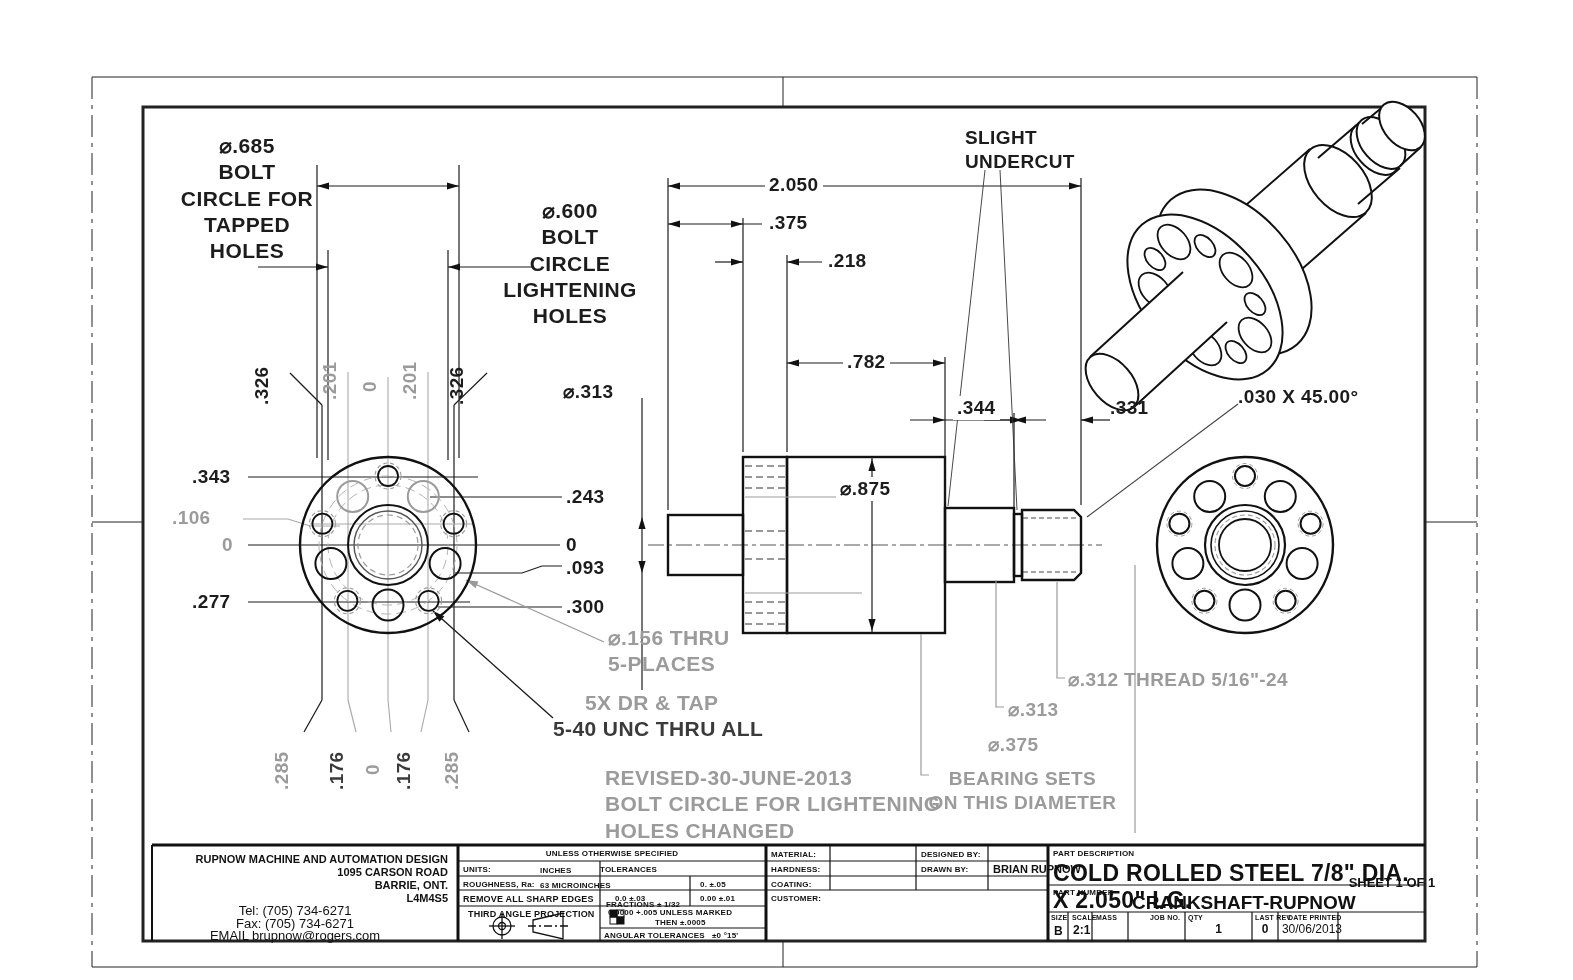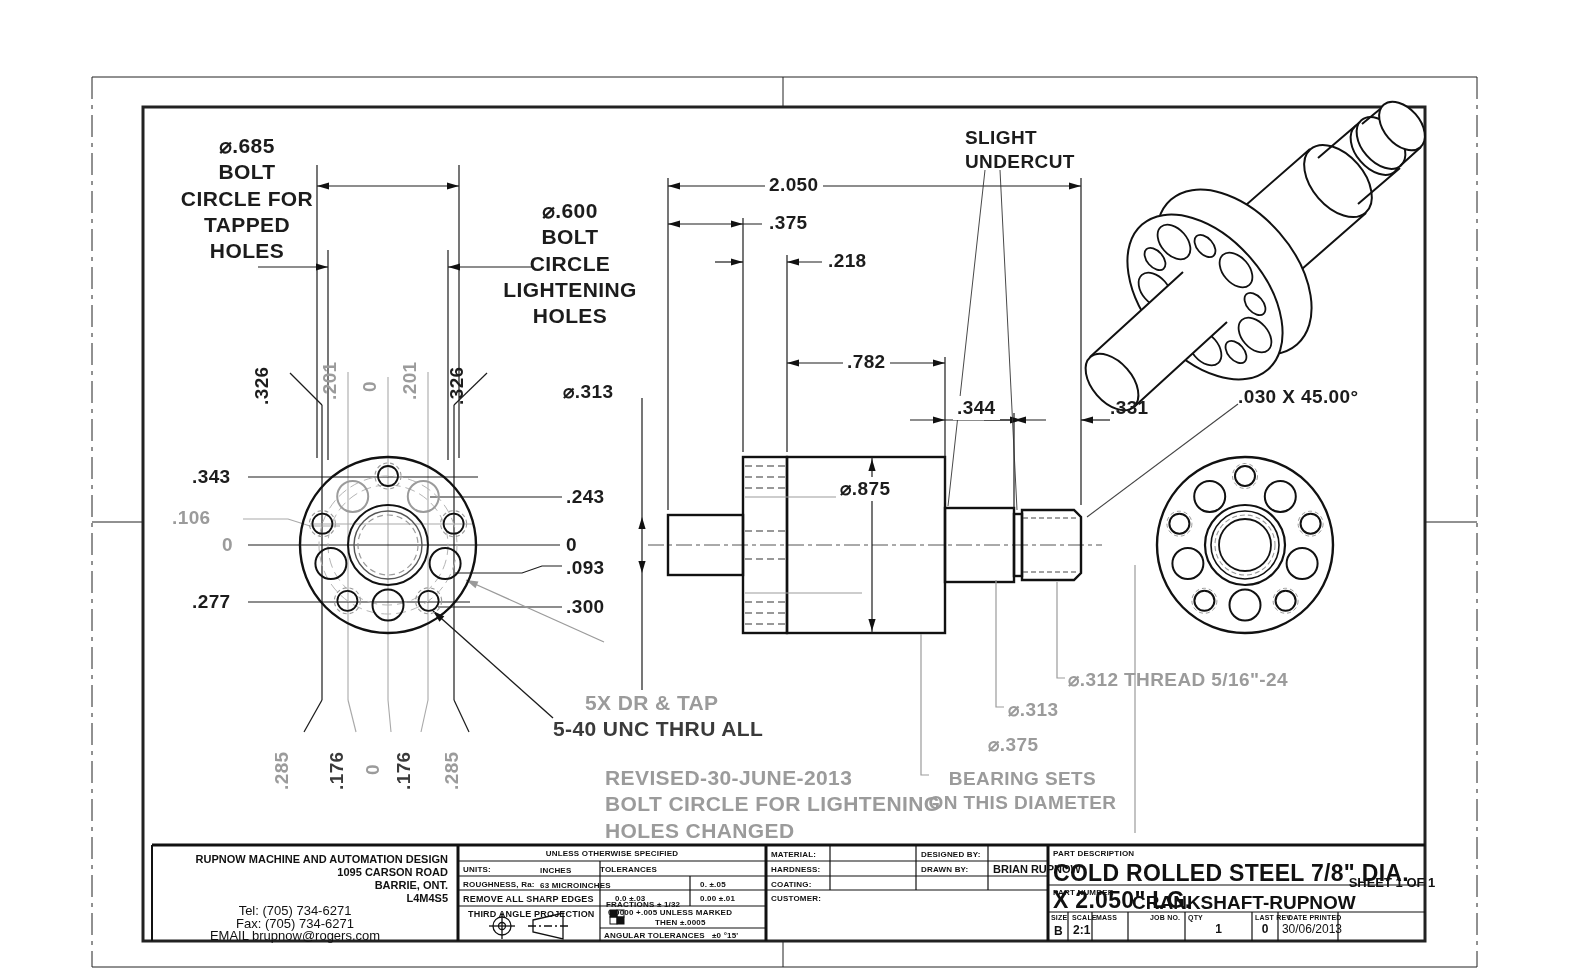--- a/index.html
+++ b/index.html
@@ -339,20 +339,22 @@
   <div class="lbl" style="left:192px;top:465px">.343</div>
   <div class="lbl gray" style="left:172px;top:506px">.106</div>
   <div class="lbl gray" style="left:222px;top:533px">0</div>
   <div class="lbl" style="left:192px;top:590px">.277</div>
 
   <div class="lbl" style="left:566px;top:485px">.243</div>
   <div class="lbl" style="left:566px;top:533px">0</div>
   <div class="lbl" style="left:566px;top:556px">.093</div>
   <div class="lbl" style="left:566px;top:595px">.300</div>
 
+  <div class="lbl gray big" style="left:608px;top:625px">⌀.156 THRU
+  5-PLACES</div>
   <div class="lbl gray big" style="left:585px;top:690px">5X DR &amp; TAP</div>
   <div class="lbl dk big" style="left:553px;top:716px">5-40 UNC THRU ALL</div>
   <div class="lbl gray big" style="left:605px;top:765px">REVISED-30-JUNE-2013
 BOLT CIRCLE FOR LIGHTENING
 HOLES CHANGED</div>
 
   <div class="lbl bg" style="left:765px;top:173px">2.050</div>
   <div class="lbl bg" style="left:765px;top:211px">.375</div>
   <div class="lbl" style="left:828px;top:249px">.218</div>
   <div class="lbl bg" style="left:843px;top:350px">.782</div>

